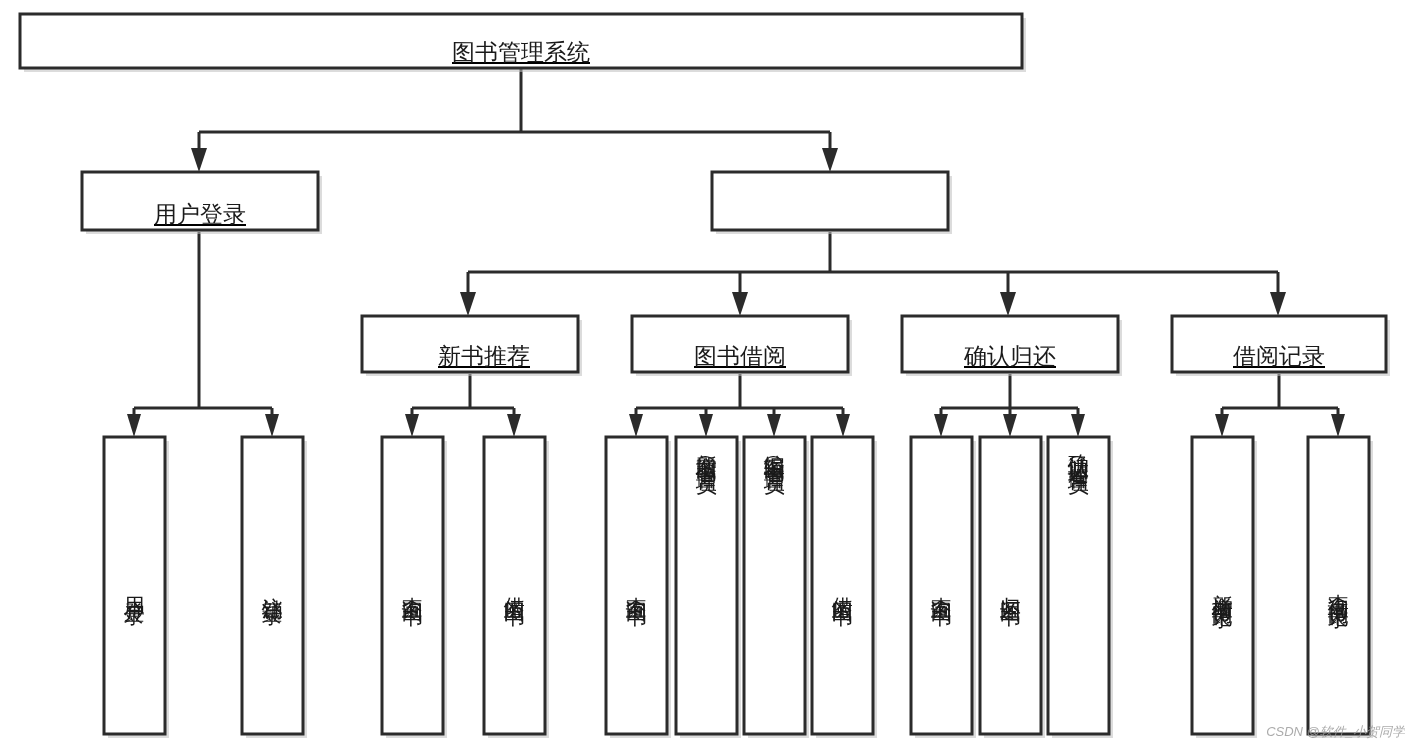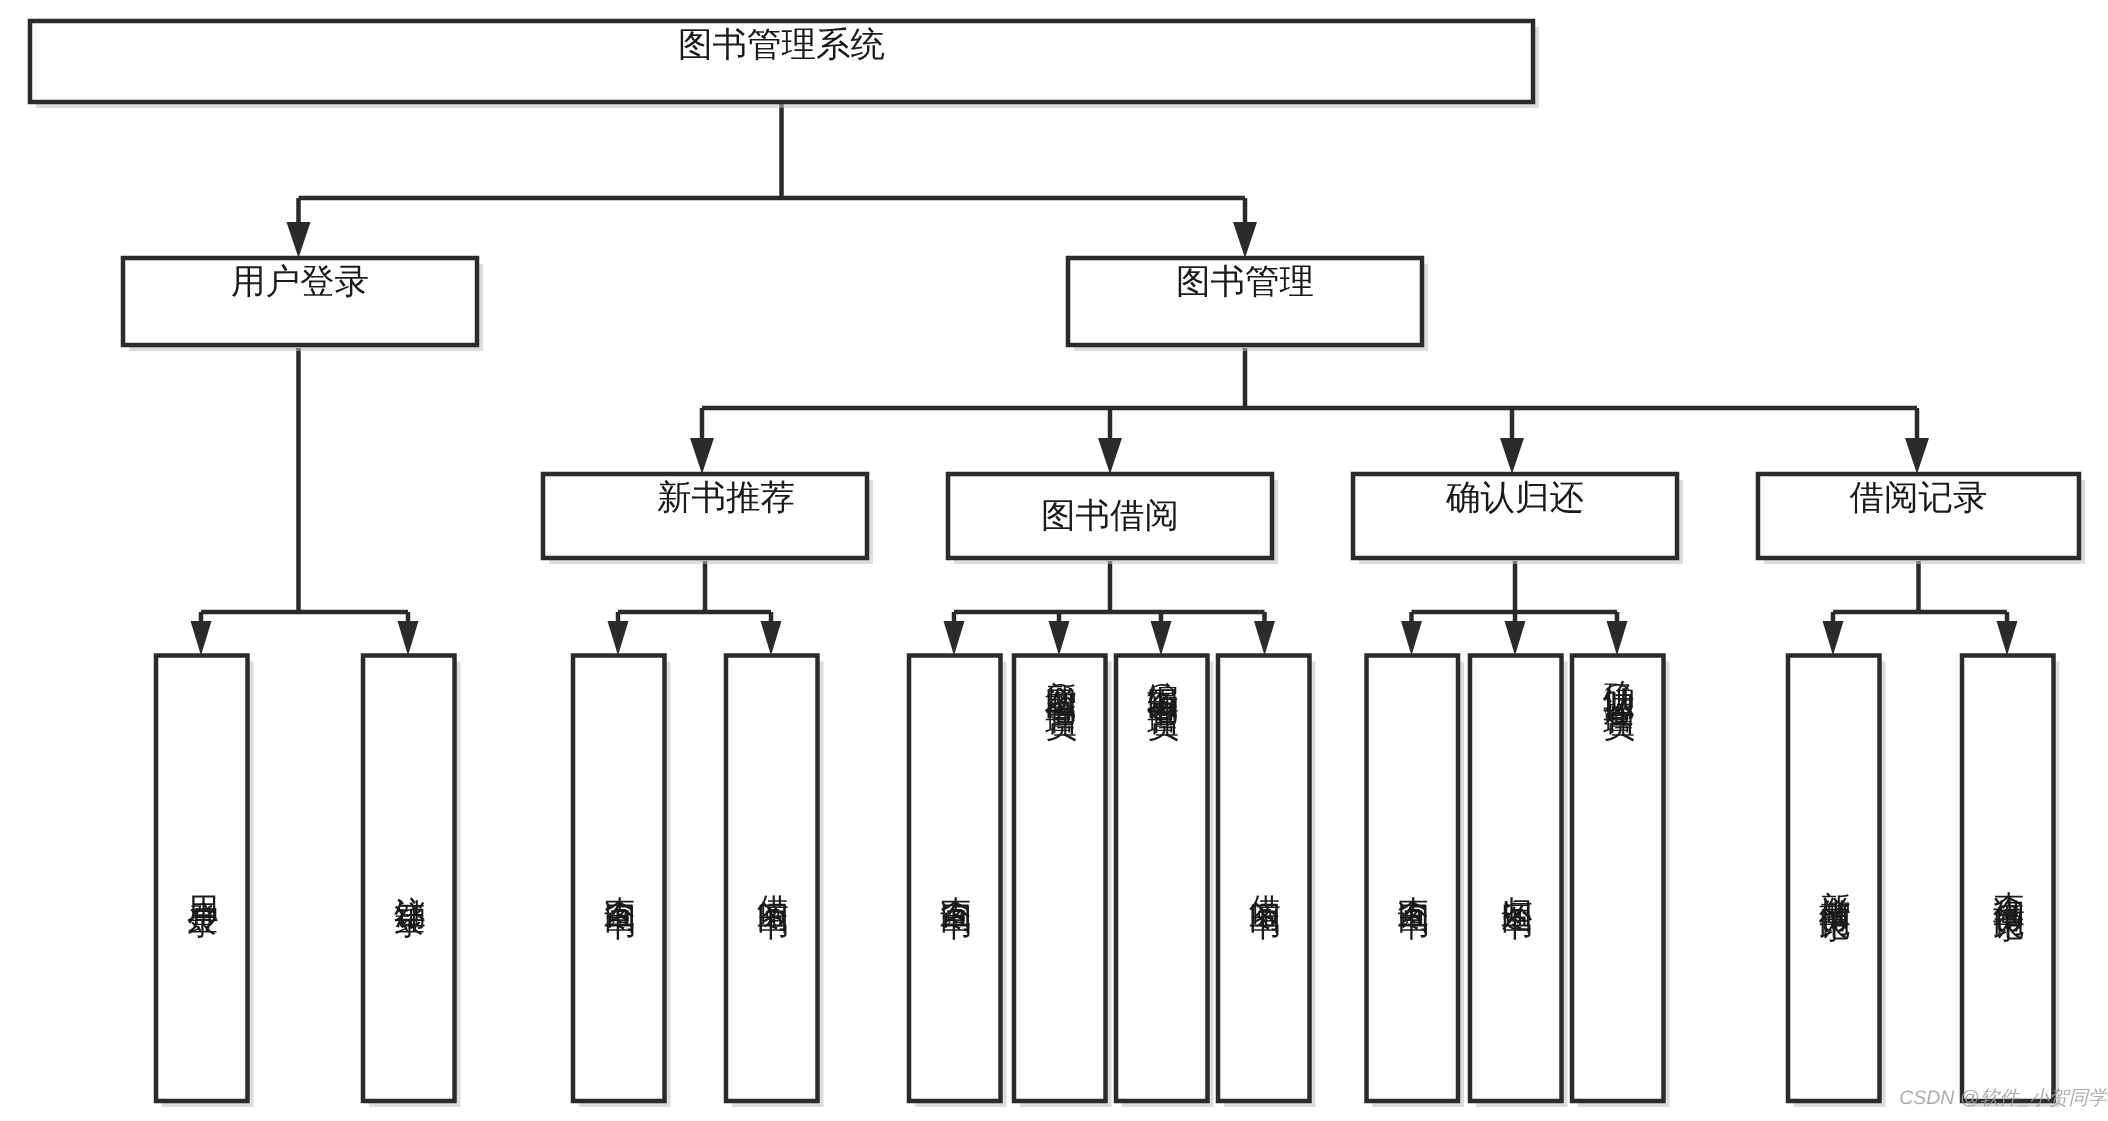--- a/index.html
+++ b/index.html
@@ -56,23 +56,24 @@
     font-family: "Liberation Sans", "DejaVu Sans", sans-serif;
     font-size: 21px;
     line-height: 1.32;
     color: #1a1a1a;
     letter-spacing: 3px;
     white-space: nowrap;
   }
   .hlabel-wrap {
     position: absolute;
     display: flex;
-    align-items: flex-start;
+    align-items: flex-end;
     justify-content: center;
     pointer-events: none;
+    text-decoration: underline;
   }
   .hlabel-text {
     font-family: "Liberation Sans", "DejaVu Sans", sans-serif;
     font-size: 23px;
     color: #1a1a1a;
     white-space: nowrap;
   }
   .watermark {
     position: absolute;
     right: 0;
@@ -258,28 +259,25 @@
     </g>
   </svg>
 
   <div class="hlabel-wrap" style="left:20px; top:14px; width:1002px; height:54px;">
     <span class="hlabel-text">图书管理系统</span>
   </div>
 
   <div class="hlabel-wrap" style="left:82px; top:172px; width:236px; height:58px;">
     <span class="hlabel-text">用户登录</span>
   </div>
-  <div class="hlabel-wrap" style="left:712px; top:172px; width:236px; height:58px;">
-    <span class="hlabel-text">图书管理</span>
-  </div>
 
   <div class="hlabel-wrap" style="left:362px; top:316px; width:244px; height:56px;">
     <span class="hlabel-text">新书推荐</span>
   </div>
-  <div class="hlabel-wrap" style="left:632px; top:328px; width:216px; height:56px;">
+  <div class="hlabel-wrap" style="left:632px; top:316px; width:216px; height:56px;">
     <span class="hlabel-text">图书借阅</span>
   </div>
   <div class="hlabel-wrap" style="left:902px; top:316px; width:216px; height:56px;">
     <span class="hlabel-text">确认归还</span>
   </div>
   <div class="hlabel-wrap" style="left:1172px; top:316px; width:214px; height:56px;">
     <span class="hlabel-text">借阅记录</span>
   </div>
 
   <div class="vlabel-wrap" style="left:104px; top:437px; width:61px; height:297px;">

